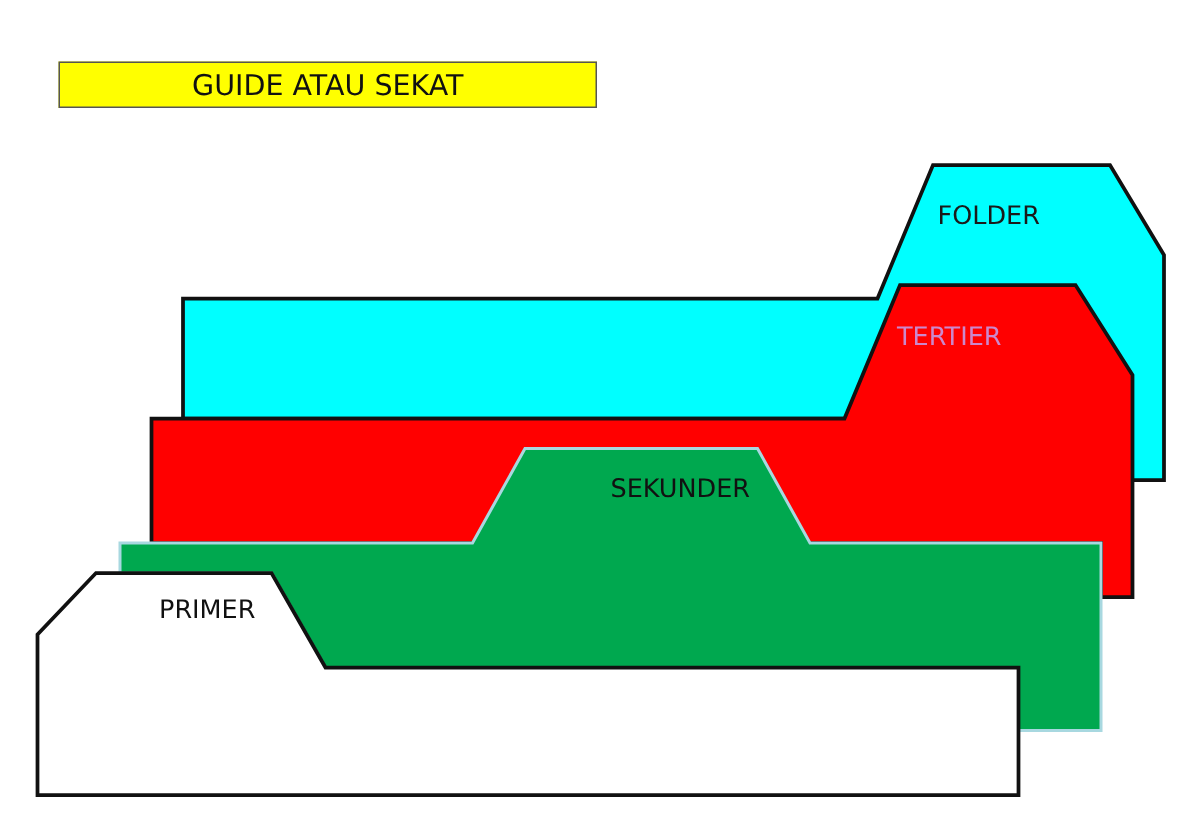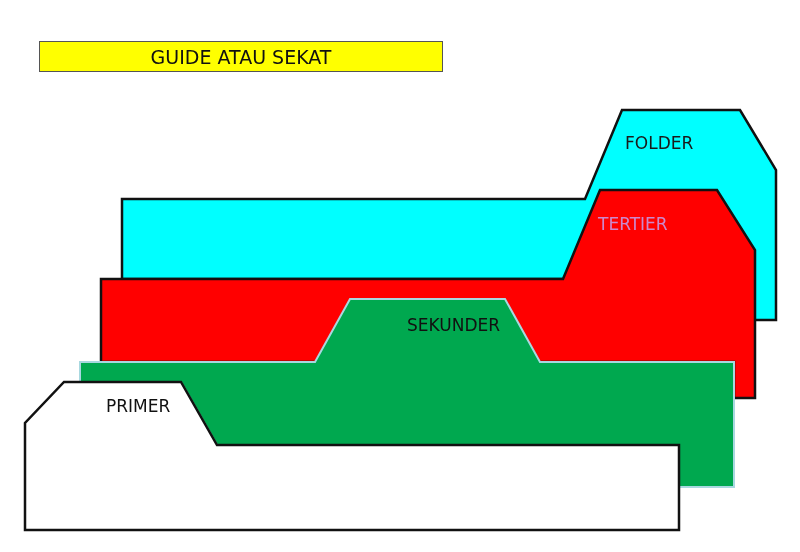--- a/index.html
+++ b/index.html
@@ -1,18 +1,18 @@
 <!DOCTYPE html>
 <html><head>
 <meta charset="utf-8">
 <style>
   html, body { margin: 0; padding: 0; background: #ffffff; }
   body { width: 800px; height: 552px; position: relative; overflow: hidden; font-family: "DejaVu Sans", "Liberation Sans", sans-serif; }
   .title-box {
-    position: absolute; left: 39px; top: 41px; width: 404px; height: 31px;
+    position: absolute; left: 39px; top: 41px; width: 359px; height: 31px;
     background: #ffff00; border: 1.5px solid #555; box-sizing: border-box;
     display: flex; align-items: center; justify-content: center;
     font-size: 19px; color: #111;
   }
   svg { position: absolute; left: 0; top: 0; }
   .lbl { font-family: "DejaVu Sans", "Liberation Sans", sans-serif; font-size: 17px; }
 </style>
 </head>
 <body>
 

